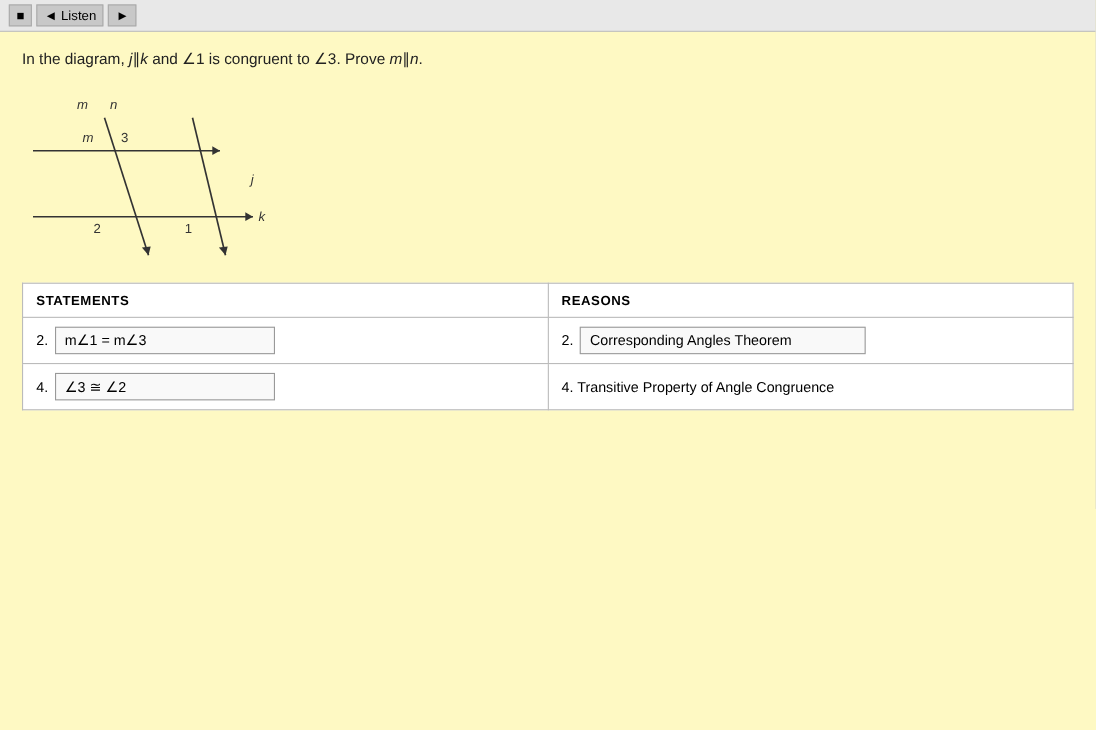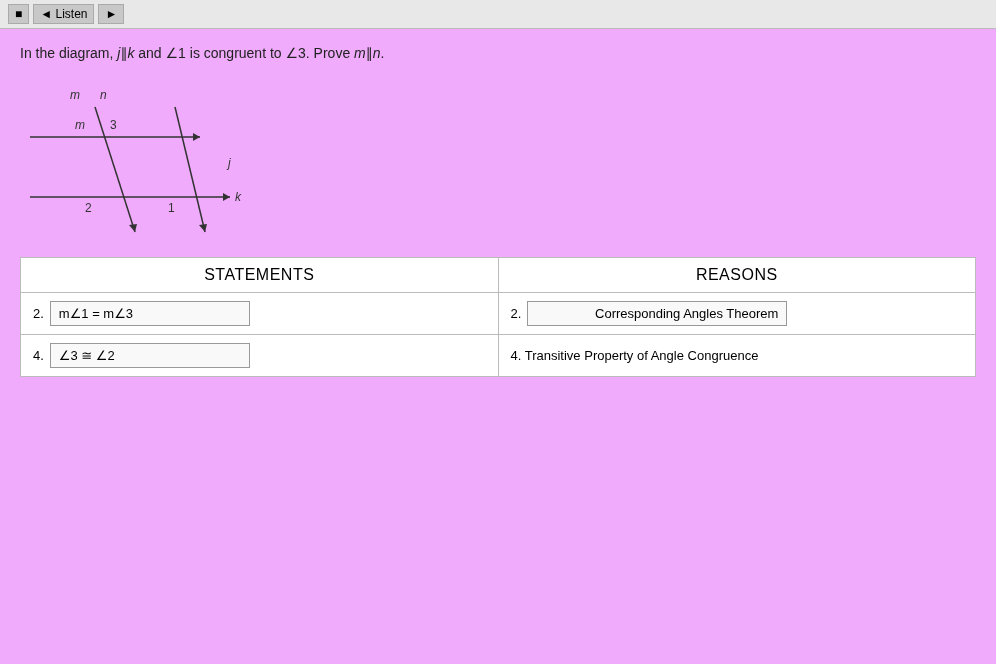--- a/index.html
+++ b/index.html
@@ -23,21 +23,21 @@
       background: #c8c8c8;
       border: 1px solid #aaa;
       padding: 2px 6px;
       font-size: 12px;
       cursor: pointer;
       display: flex;
       align-items: center;
       gap: 3px;
     }
     .main-content {
-      background: #f0abfc;
+      background: #fef9c3;
       padding: 16px 20px;
       flex: 1;
     }
     .problem-text {
       font-size: 14px;
       color: #222;
       margin-bottom: 16px;
     }
     .diagram-area {
       display: flex;
@@ -50,23 +50,23 @@
     .proof-table {
       width: 100%;
       border-collapse: collapse;
       background: white;
       font-size: 13px;
     }
     .proof-table th {
       background: white;
       border: 1px solid #bbb;
       padding: 8px 12px;
-      text-align: center;
-      font-weight: normal;
-      font-size: 16px;
+      text-align: left;
+      font-weight: bold;
+      font-size: 12px;
       letter-spacing: 0.5px;
     }
     .proof-table td {
       border: 1px solid #bbb;
       padding: 8px 12px;
       vertical-align: middle;
     }
     .proof-table .statements-col {
       width: 50%;
     }
@@ -86,21 +86,21 @@
       display: flex;
       align-items: center;
       gap: 6px;
     }
     .reason-input-box {
       border: 1px solid #999;
       background: #f9f9f9;
       padding: 4px 8px;
       display: inline-block;
       min-width: 260px;
-      text-align: right;
+      text-align: left;
       font-size: 13px;
     }
   </style>
 </head>
 <body>
 
 <div class="toolbar">
   <button class="toolbar-btn">■</button>
   <button class="toolbar-btn">◄ Listen</button>
   <button class="toolbar-btn">►</button>

